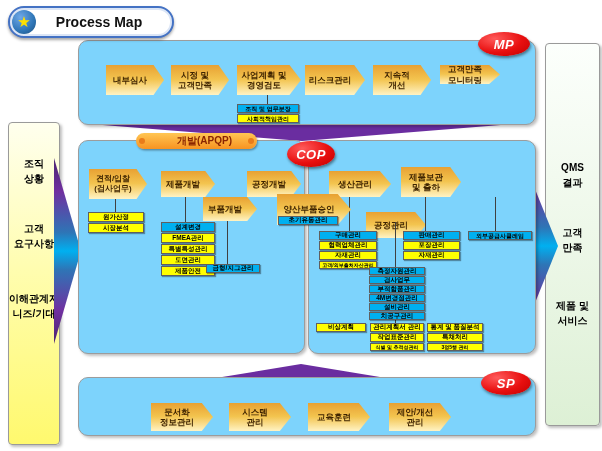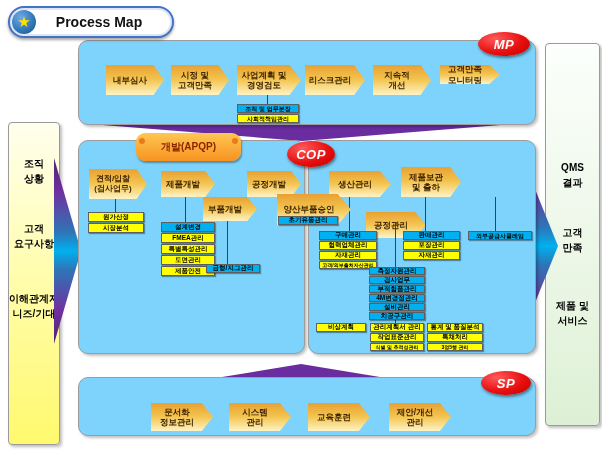--- a/index.html
+++ b/index.html
@@ -48,25 +48,25 @@
   
   .panel{position:absolute;background:#7dd3fc;border:1.5px solid #9c9c9c;border-radius:10px;
     box-shadow:2px 2px 3px rgba(0,0,0,.25);z-index:2;}
   
   .oval{position:absolute;border-radius:50%;z-index:5;
     background:radial-gradient(ellipse at 32% 28%,#FF5A5A 0%,#E80F0F 55%,#BE0000 100%);
     color:#fff;font-weight:bold;font-style:italic;font-size:13px;letter-spacing:.5px;
     display:flex;align-items:center;justify-content:center;
     box-shadow:1px 2px 3px rgba(0,0,0,.45);}
   
-  .hpill{position:absolute;height:28px;z-index:3;
+  .hpill{position:absolute;height:16px;z-index:3;
     background:linear-gradient(180deg,#FFC653 0%,#F79321 100%);
     border-radius:9px;color:#8B2500;font-weight:bold;font-size:10px;
     display:flex;align-items:center;justify-content:center;
-    box-shadow:1px 1.5px 2px rgba(0,0,0,.35);}
+    box-shadow:1px 1.5px 2px rgba(0,0,0,.35);padding-left:16px;}
   .hpill::before,.hpill::after{content:"";position:absolute;width:6px;height:6px;border-radius:50%;
     background:#E97C1A;top:5px;}
   .hpill::before{left:3px}.hpill::after{right:3px}
   
   .parrow{position:absolute;
     clip-path:polygon(0 0,82% 0,100% 50%,82% 100%,0 100%);
     background:linear-gradient(180deg,#E8A133 0%,#F3C44F 48%,#FFF3C4 100%);
     color:#3F2400;font-weight:bold;font-size:8.5px;line-height:1.2;text-align:center;
     display:flex;align-items:center;justify-content:center;white-space:pre-line;
     padding-right:10px;box-sizing:border-box;

